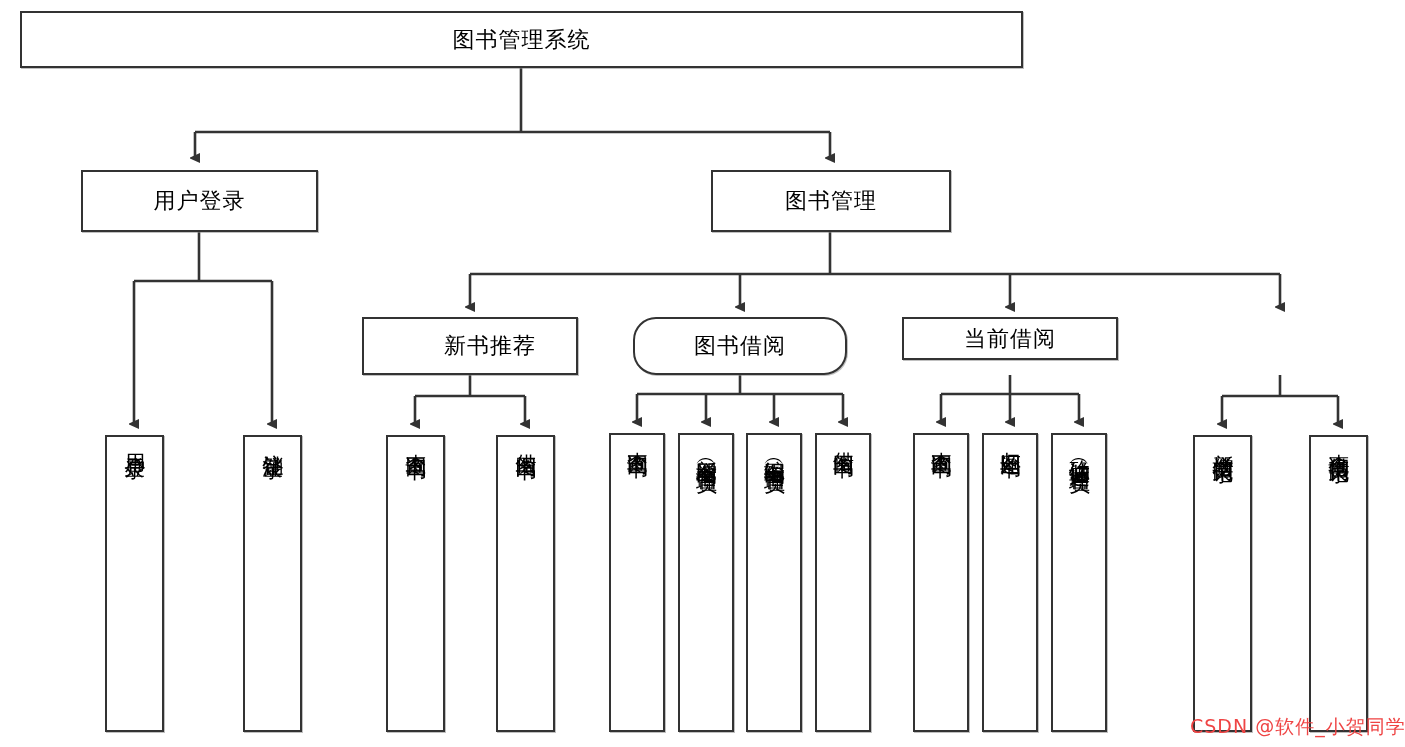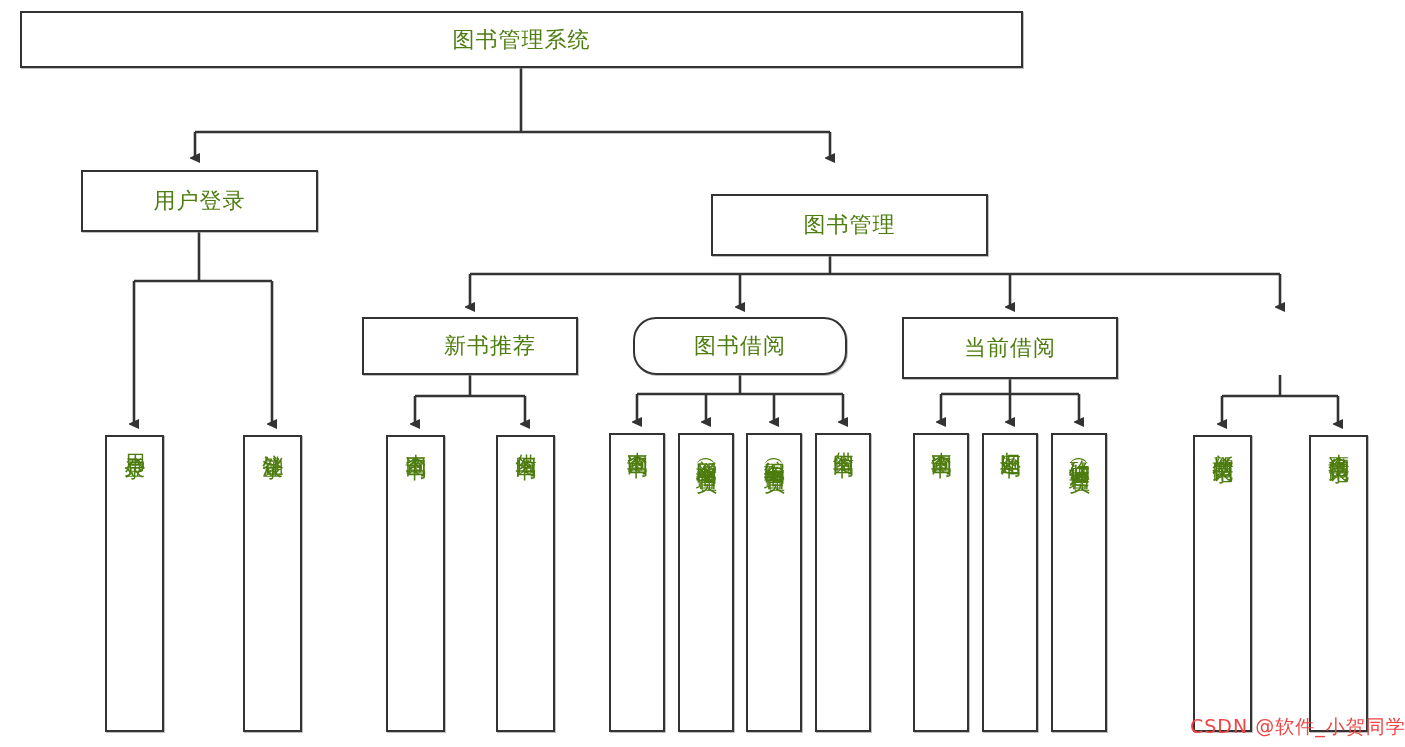--- a/index.html
+++ b/index.html
@@ -30,21 +30,21 @@
     position: absolute;
     box-sizing: border-box;
     background: #ffffff;
     border: 2px solid #333333;
     display: flex;
     align-items: center;
     justify-content: center;
     box-shadow: 1px 1px 0 rgba(140,140,140,0.55);
   }
   .node-label {
-    color: #4d7c0f;
+    color: #000000;
     font-size: 22px;
     line-height: 1.05;
     letter-spacing: 1px;
     white-space: nowrap;
   }
   .node.horizontal .node-label {
     writing-mode: horizontal-tb;
   }
   .node.vertical {
     align-items: flex-start;
@@ -125,31 +125,31 @@
     </g>
   </svg>
 
   <div class="node horizontal" style="left:20px; top:11px; width:1003px; height:57px;">
     <span class="node-label">图书管理系统</span>
   </div>
 
   <div class="node horizontal" style="left:81px; top:170px; width:237px; height:62px;">
     <span class="node-label">用户登录</span>
   </div>
-  <div class="node horizontal" style="left:711px; top:170px; width:277px; height:62px;margin-top:24px;">
+  <div class="node horizontal" style="left:711px; top:170px; width:240px; height:62px;">
     <span class="node-label">图书管理</span>
   </div>
 
   <div class="node horizontal" style="left:362px; top:317px; width:216px; height:58px;padding-left:40px;">
     <span class="node-label">新书推荐</span>
   </div>
   <div class="node horizontal" style="left:633px; top:317px; width:214px; height:58px;border-radius:23px;">
     <span class="node-label">图书借阅</span>
   </div>
-  <div class="node horizontal" style="left:902px; top:317px; width:216px; height:62px;">
+  <div class="node horizontal" style="left:902px; top:317px; width:216px; height:43px;">
     <span class="node-label">当前借阅</span>
   </div>
 
   <div class="node vertical" style="left:105px; top:435px; width:59px; height:297px;">
     <span class="node-label">用户登录</span>
   </div>
   <div class="node vertical" style="left:243px; top:435px; width:59px; height:297px;">
     <span class="node-label">注销登录</span>
   </div>
 

